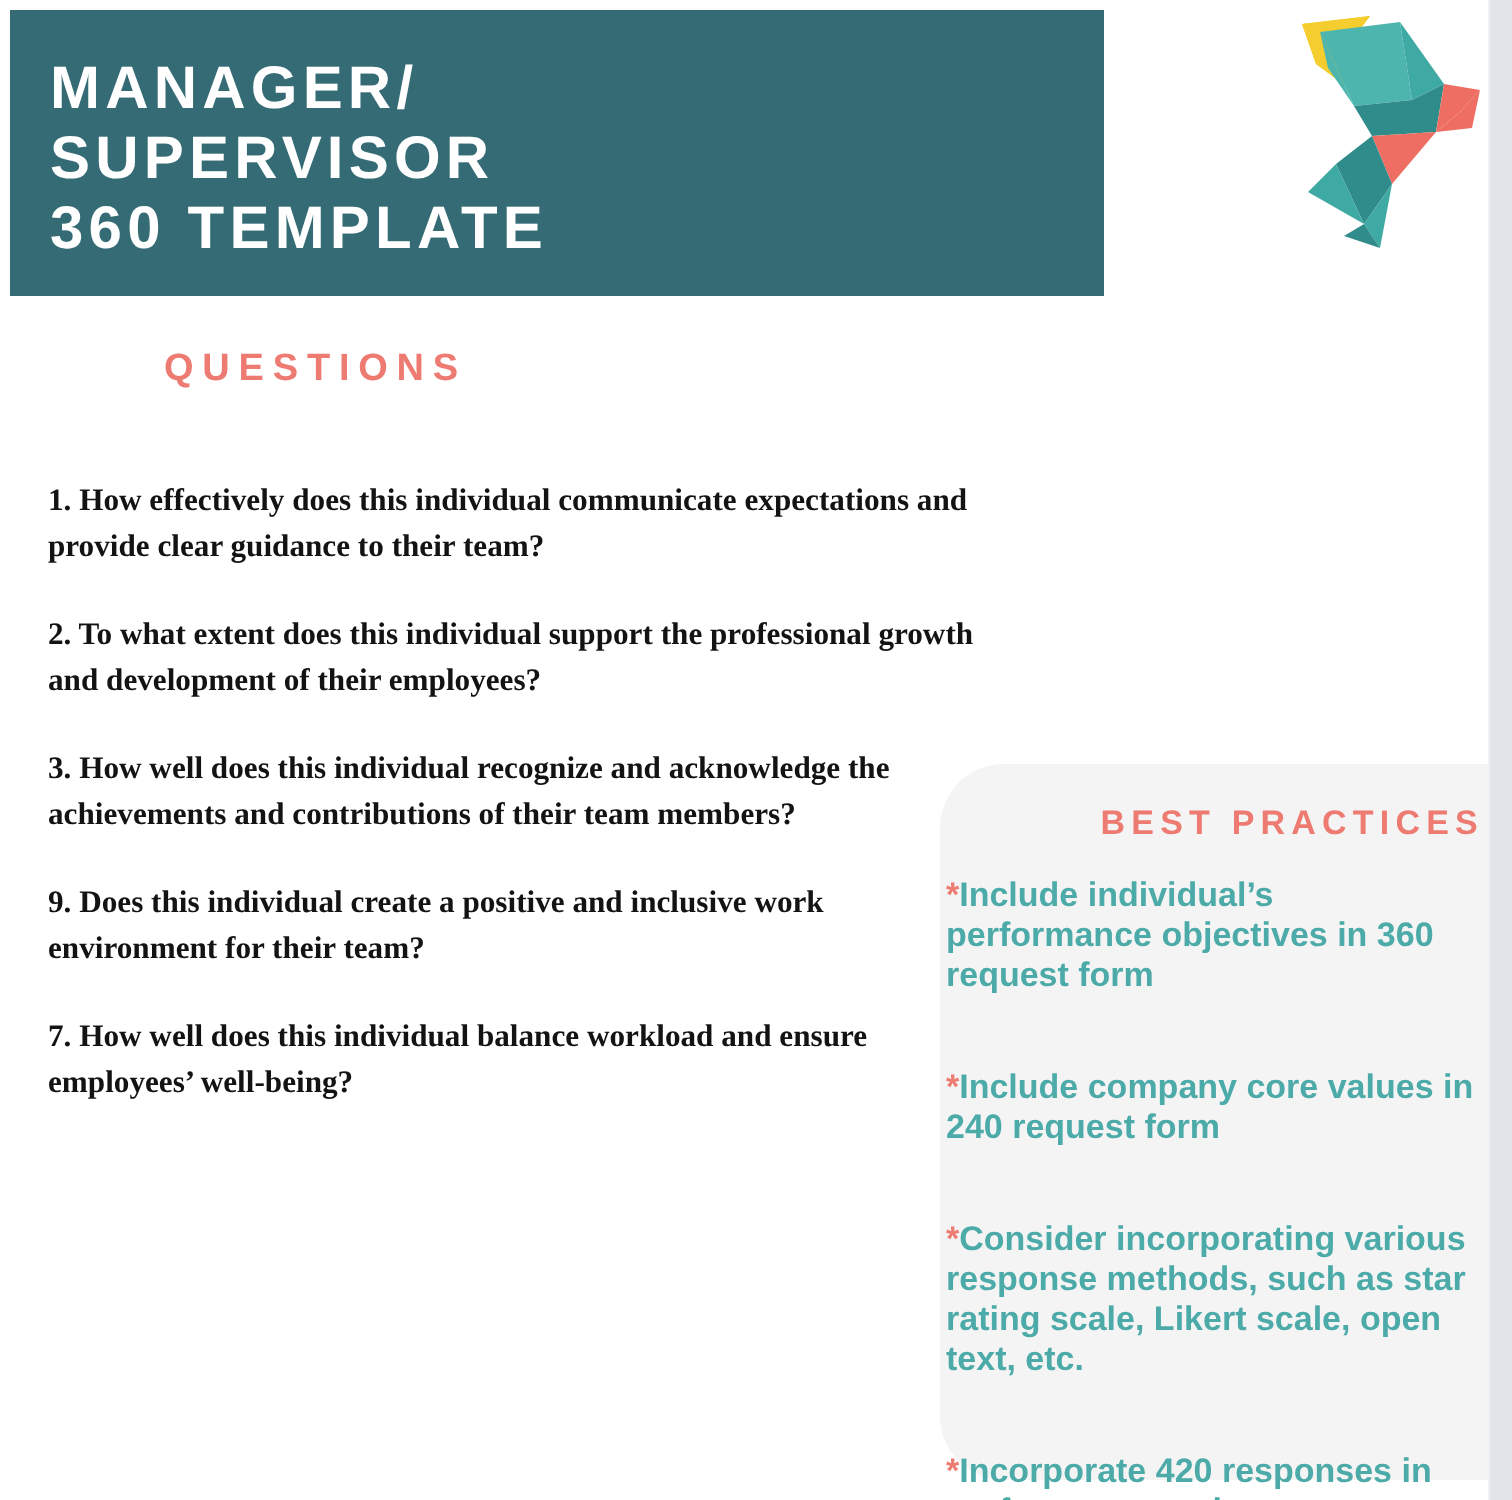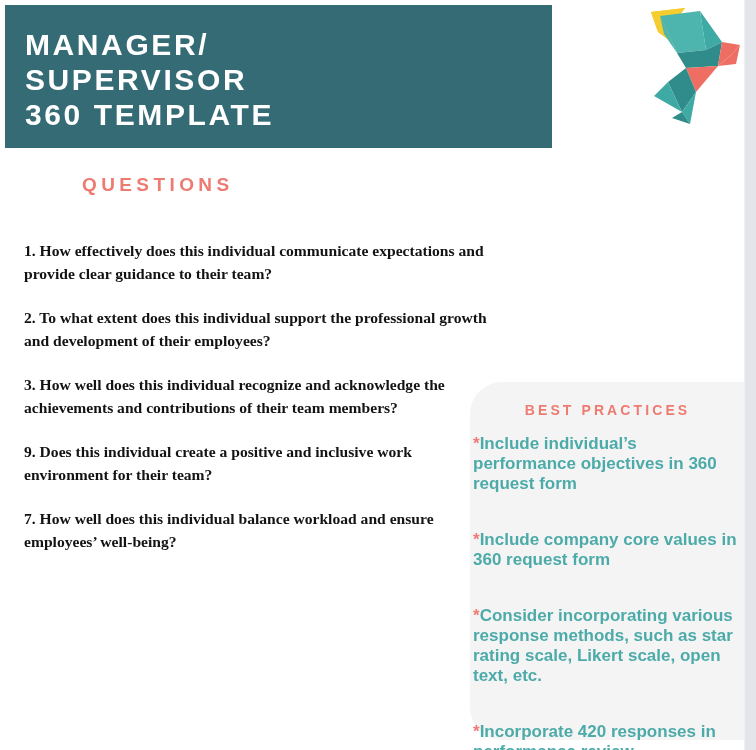--- a/index.html
+++ b/index.html
@@ -111,23 +111,23 @@
     top: 382px;
     width: 275px;
     height: 358px;
     background: #f4f4f4;
     border-radius: 32px 0 0 32px;
     box-sizing: border-box;
     padding: 20px 3px 0 3px;
   }
   .bp-heading {
     margin: 0 0 16px 0;
-    text-align: center;
+    text-align: right;
     color: #ee7b72;
-    font-size: 14px;
+    font-size: 17px;
     font-weight: 700;
     letter-spacing: 3.1px;
     text-transform: uppercase;
   }
   .bp-list {
     margin: 0;
     padding: 0 2px 0 0;
     list-style: none;
   }
   .bp-item {
@@ -186,21 +186,21 @@
     <li class="question-item">7. How well does this individual balance workload and ensure employees’ well-being?</li>
   </ol>
 
   <aside class="best-practices-card">
     <h3 class="bp-heading">BEST PRACTICES</h3>
     <ul class="bp-list">
       <li class="bp-item">
         <span class="bp-star">*</span><span>Include individual’s performance objectives in 360 request form</span>
       </li>
       <li class="bp-item">
-        <span class="bp-star">*</span><span>Include company core values in 360 request form</span>
+        <span class="bp-star">*</span><span>Include company core values in 240 request form</span>
       </li>
       <li class="bp-item">
         <span class="bp-star">*</span><span>Consider incorporating various response methods, such as star rating scale, Likert scale, open text, etc.</span>
       </li>
       <li class="bp-item">
         <span class="bp-star">*</span><span>Incorporate 420 responses in performance review conversation</span>
       </li>
     </ul>
   </aside>
 

